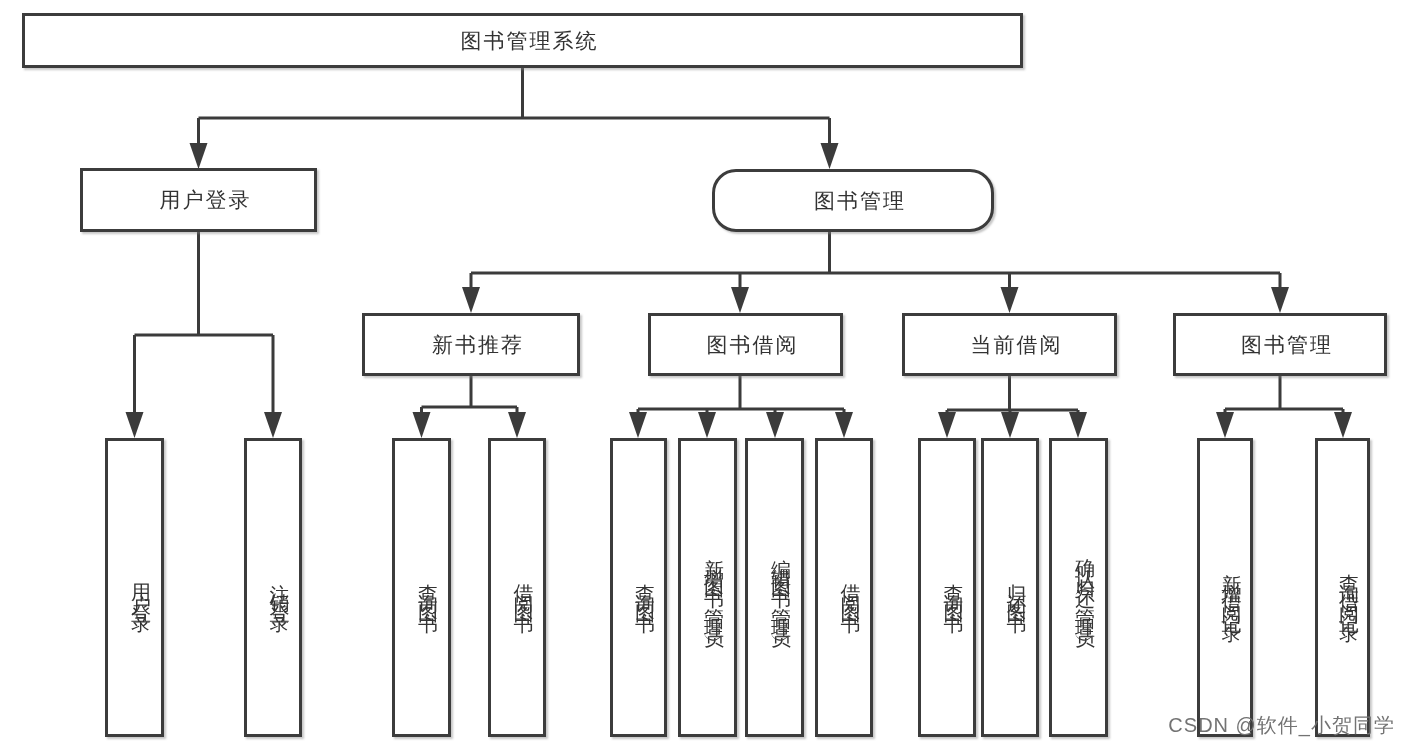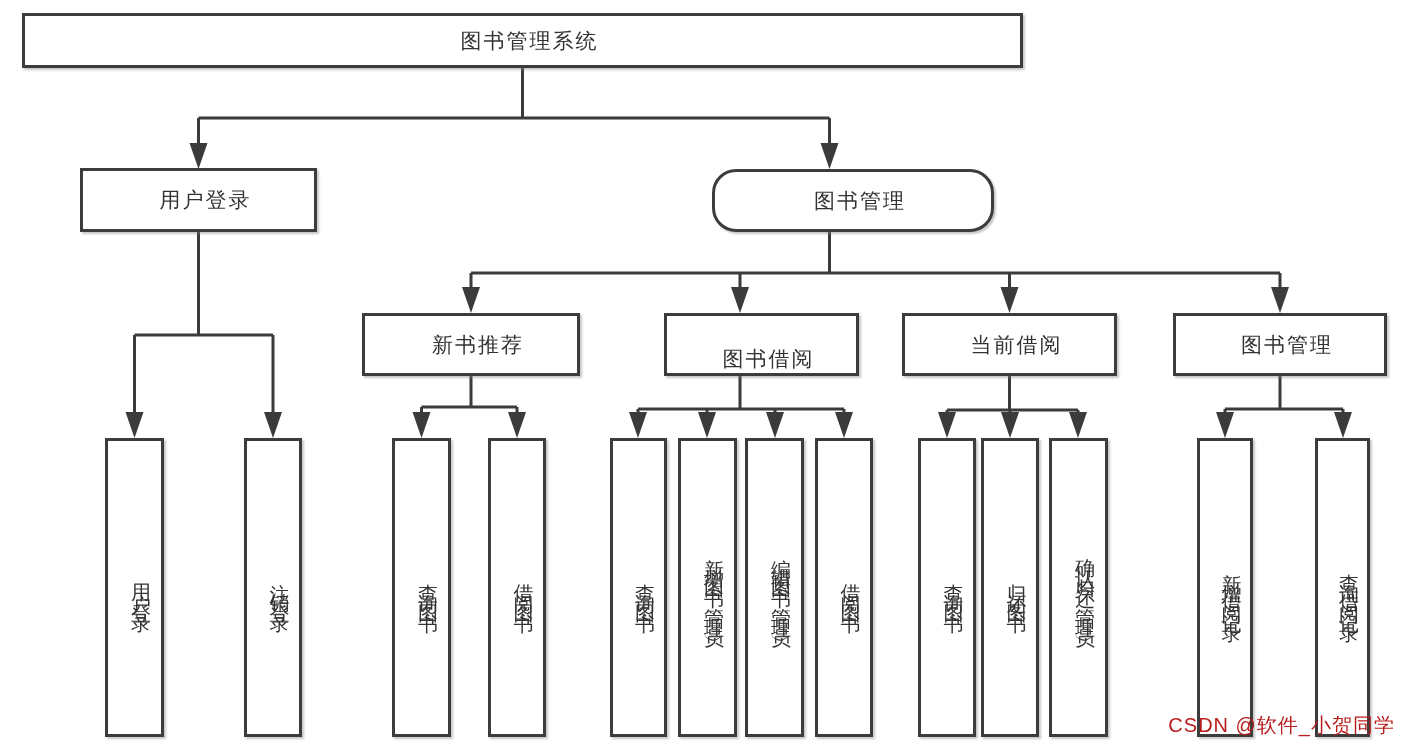--- a/index.html
+++ b/index.html
@@ -13,21 +13,21 @@
     border:3px solid #3c3c3c;display:flex;align-items:center;justify-content:center;
     box-shadow:2px 2px 2px rgba(130,130,130,0.45);
     padding-left:14px;
   }
   .box.h span{font-size:21px;letter-spacing:2px;white-space:nowrap;}
   .box.v .vtext{
     writing-mode:vertical-rl;text-orientation:mixed;
     font-size:20px;line-height:1;letter-spacing:10px;white-space:nowrap;
   }
   .watermark{
-    position:absolute;right:10px;bottom:8px;font-size:20px;color:#b91c1c;
+    position:absolute;right:10px;bottom:8px;font-size:20px;color:#737373;
     letter-spacing:1px;white-space:nowrap;z-index:5;
   }
 </style>
 </head>
 <body>
 
 <div class="canvas">
 
   <svg class="connectors" viewBox="0 0 1405 747" xmlns="http://www.w3.org/2000/svg">
     <g stroke="#3b3b3b" stroke-width="3" fill="none">
@@ -76,21 +76,21 @@
   <div class="box h" style="left:80px;top:168px;width:237px;height:64px;">
     <span>用户登录</span>
   </div>
   <div class="box h" style="left:712px;top:169px;width:282px;height:63px;border-radius:24px;">
     <span>图书管理</span>
   </div>
 
   <div class="box h" style="left:362px;top:313px;width:218px;height:63px;text-align:right;">
     <span>新书推荐</span>
   </div>
-  <div class="box h" style="left:664px;top:313px;width:195px;height:63px;align-items:flex-end;">
+  <div class="box h" style="left:648px;top:313px;width:195px;height:63px;">
     <span>图书借阅</span>
   </div>
   <div class="box h" style="left:902px;top:313px;width:215px;height:63px;">
     <span>当前借阅</span>
   </div>
   <div class="box h" style="left:1173px;top:313px;width:214px;height:63px;">
     <span>图书管理</span>
   </div>
 
   <div class="box v" style="left:105px;top:438px;width:59px;height:299px;">

